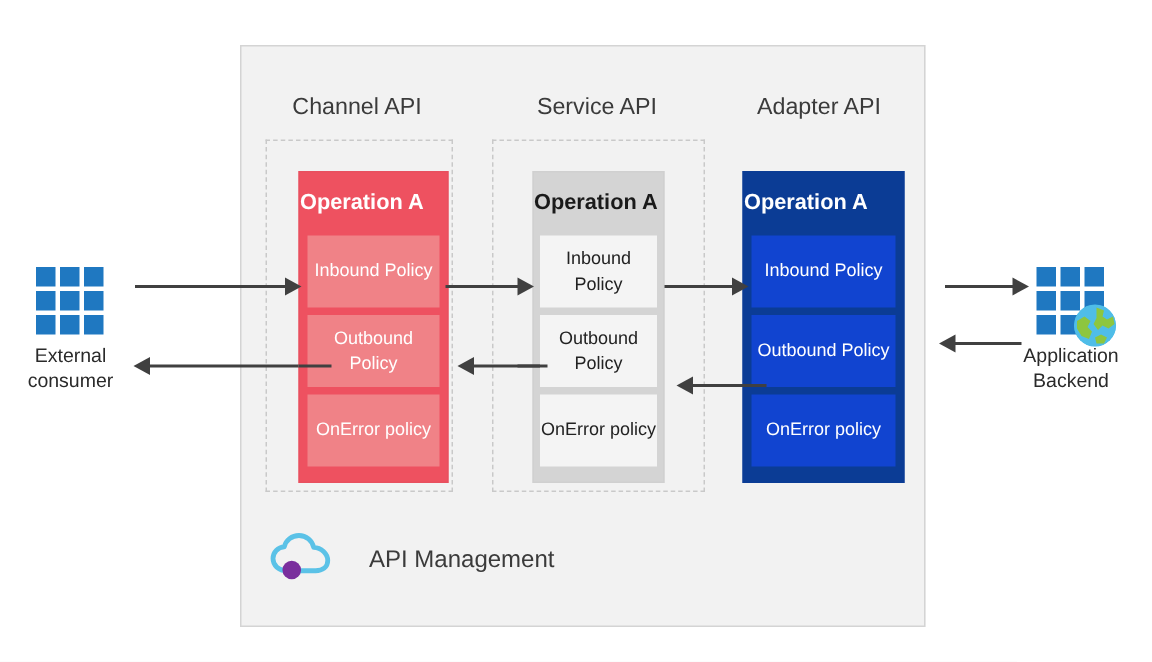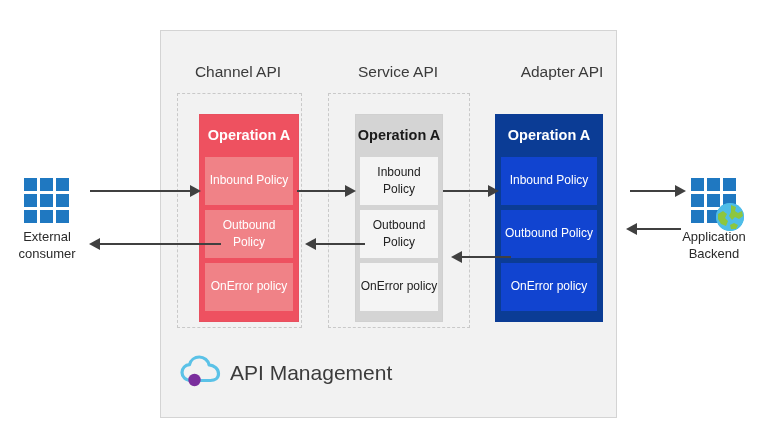--- a/index.html
+++ b/index.html
@@ -56,21 +56,21 @@
   .op-card {
     position: absolute;
     box-sizing: border-box;
     display: flex;
     flex-direction: column;
     align-items: center;
   }
   .op-card .op-title {
     font-weight: bold;
     font-size: 14.5px;
-    text-align: center;
+    text-align: left;
     width: 100%;
     line-height: 1;
     white-space: nowrap;
   }
   .policy {
     box-sizing: border-box;
     display: flex;
     align-items: center;
     justify-content: center;
     text-align: center;
@@ -155,36 +155,36 @@
     overflow: hidden;
   }
 
   
   .brand {
     position: absolute;
     display: flex;
     align-items: center;
   }
   .brand .brand-label {
-    font-size: 21px;
+    font-size: 16px;
     color: #3b3b3b;
-    margin-left: 8px;
+    margin-left: 24px;
     font-family: "Liberation Sans", sans-serif;
   }
 </style>
 </head>
 <body>
 
 <div id="stage">
 
   <div class="apim-container"></div>
 
   <div class="col-title" style="left:178px; top:63px; width:120px;">Channel API</div>
   <div class="col-title" style="left:338px; top:63px; width:120px;">Service API</div>
-  <div class="col-title" style="left:502px; top:63px; width:120px;text-align:center;">Adapter API</div>
+  <div class="col-title" style="left:486px; top:63px; width:120px;text-align:center;">Adapter API</div>
 
   <div class="dashed-frame" style="left:177px; top:93px; width:125px; height:235px;"></div>
   <div class="dashed-frame" style="left:328px; top:93px; width:142px; height:235px;"></div>
 
   <div class="op-card card-red" style="left:199px; top:114px; width:100px; height:208px; padding-top:13px;">
     <div class="op-title">Operation A</div>
     <div class="policy" style="margin-top:14px; height:48px;">Inbound Policy</div>
     <div class="policy" style="margin-top:5px; height:48px;">Outbound Policy</div>
     <div class="policy" style="margin-top:5px; height:48px;">OnError policy</div>
   </div>

